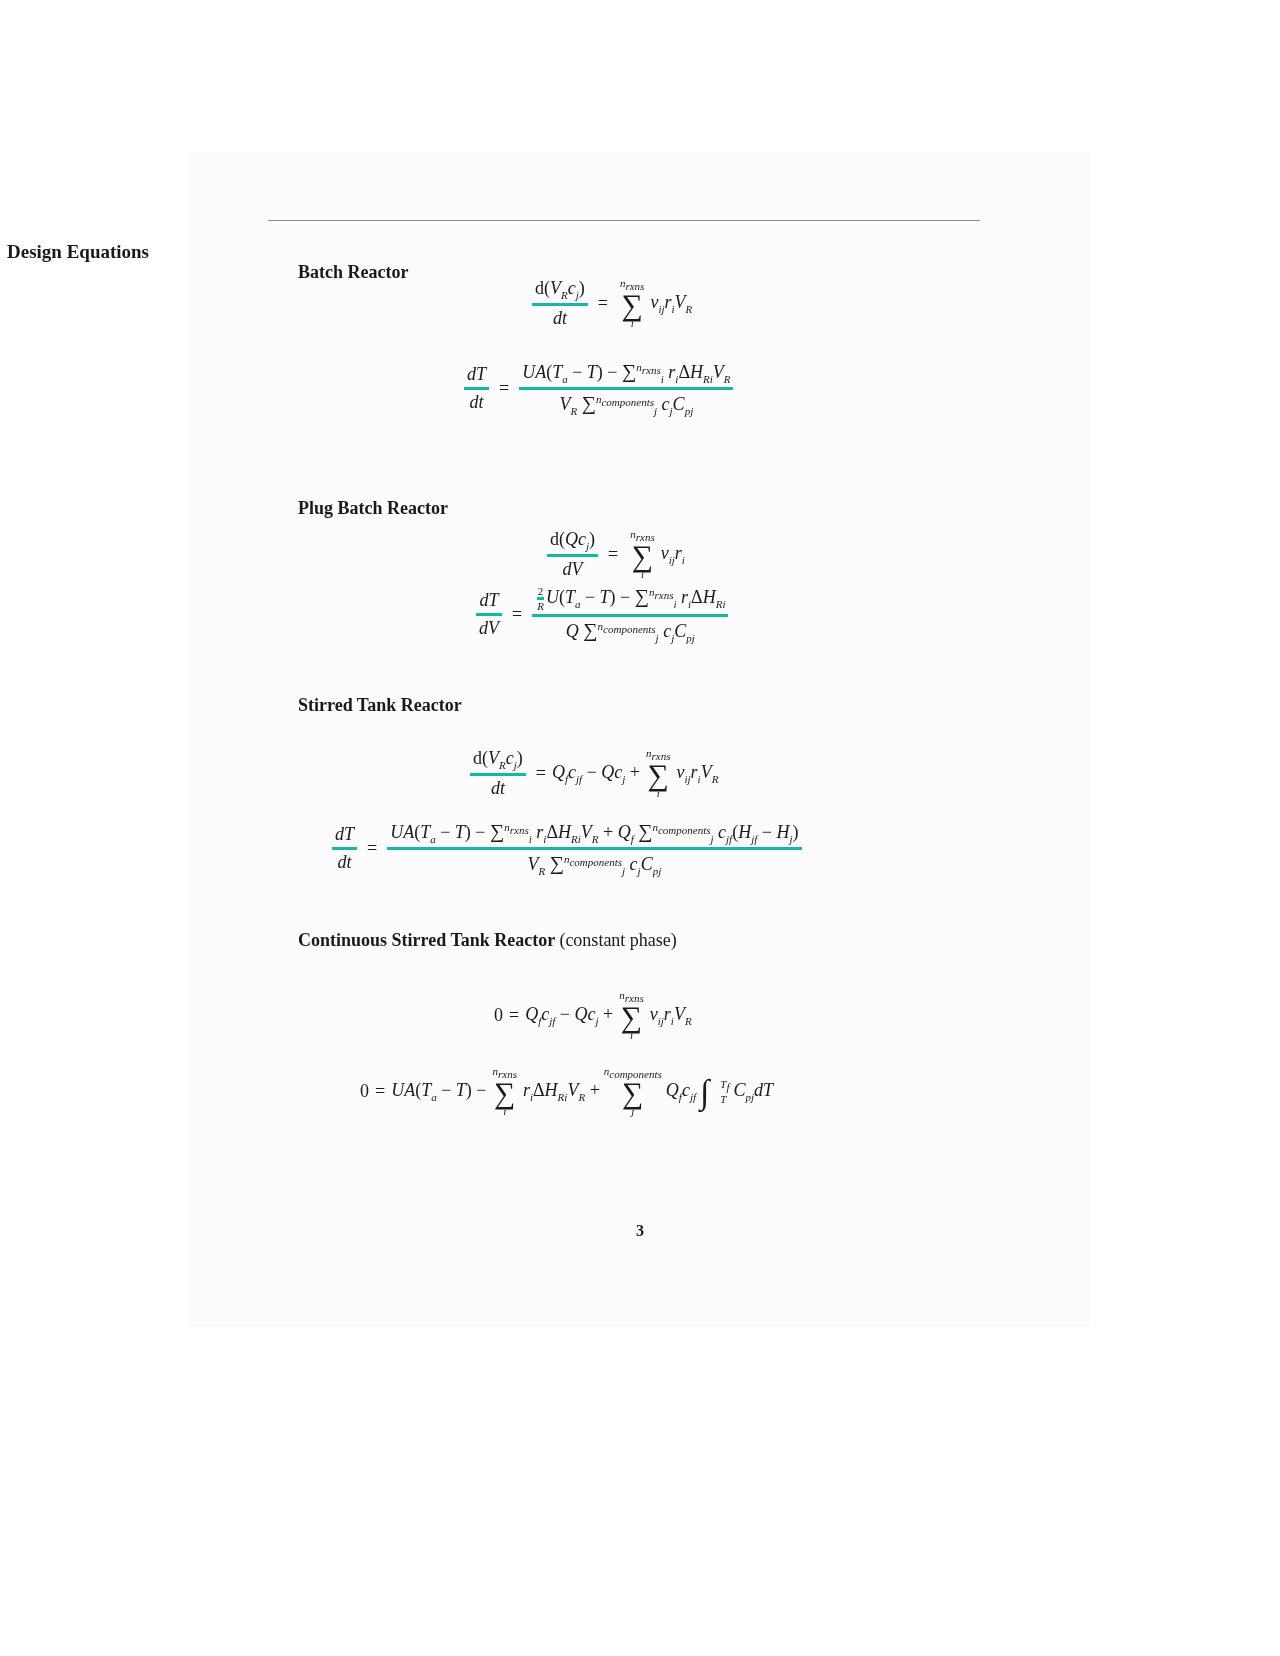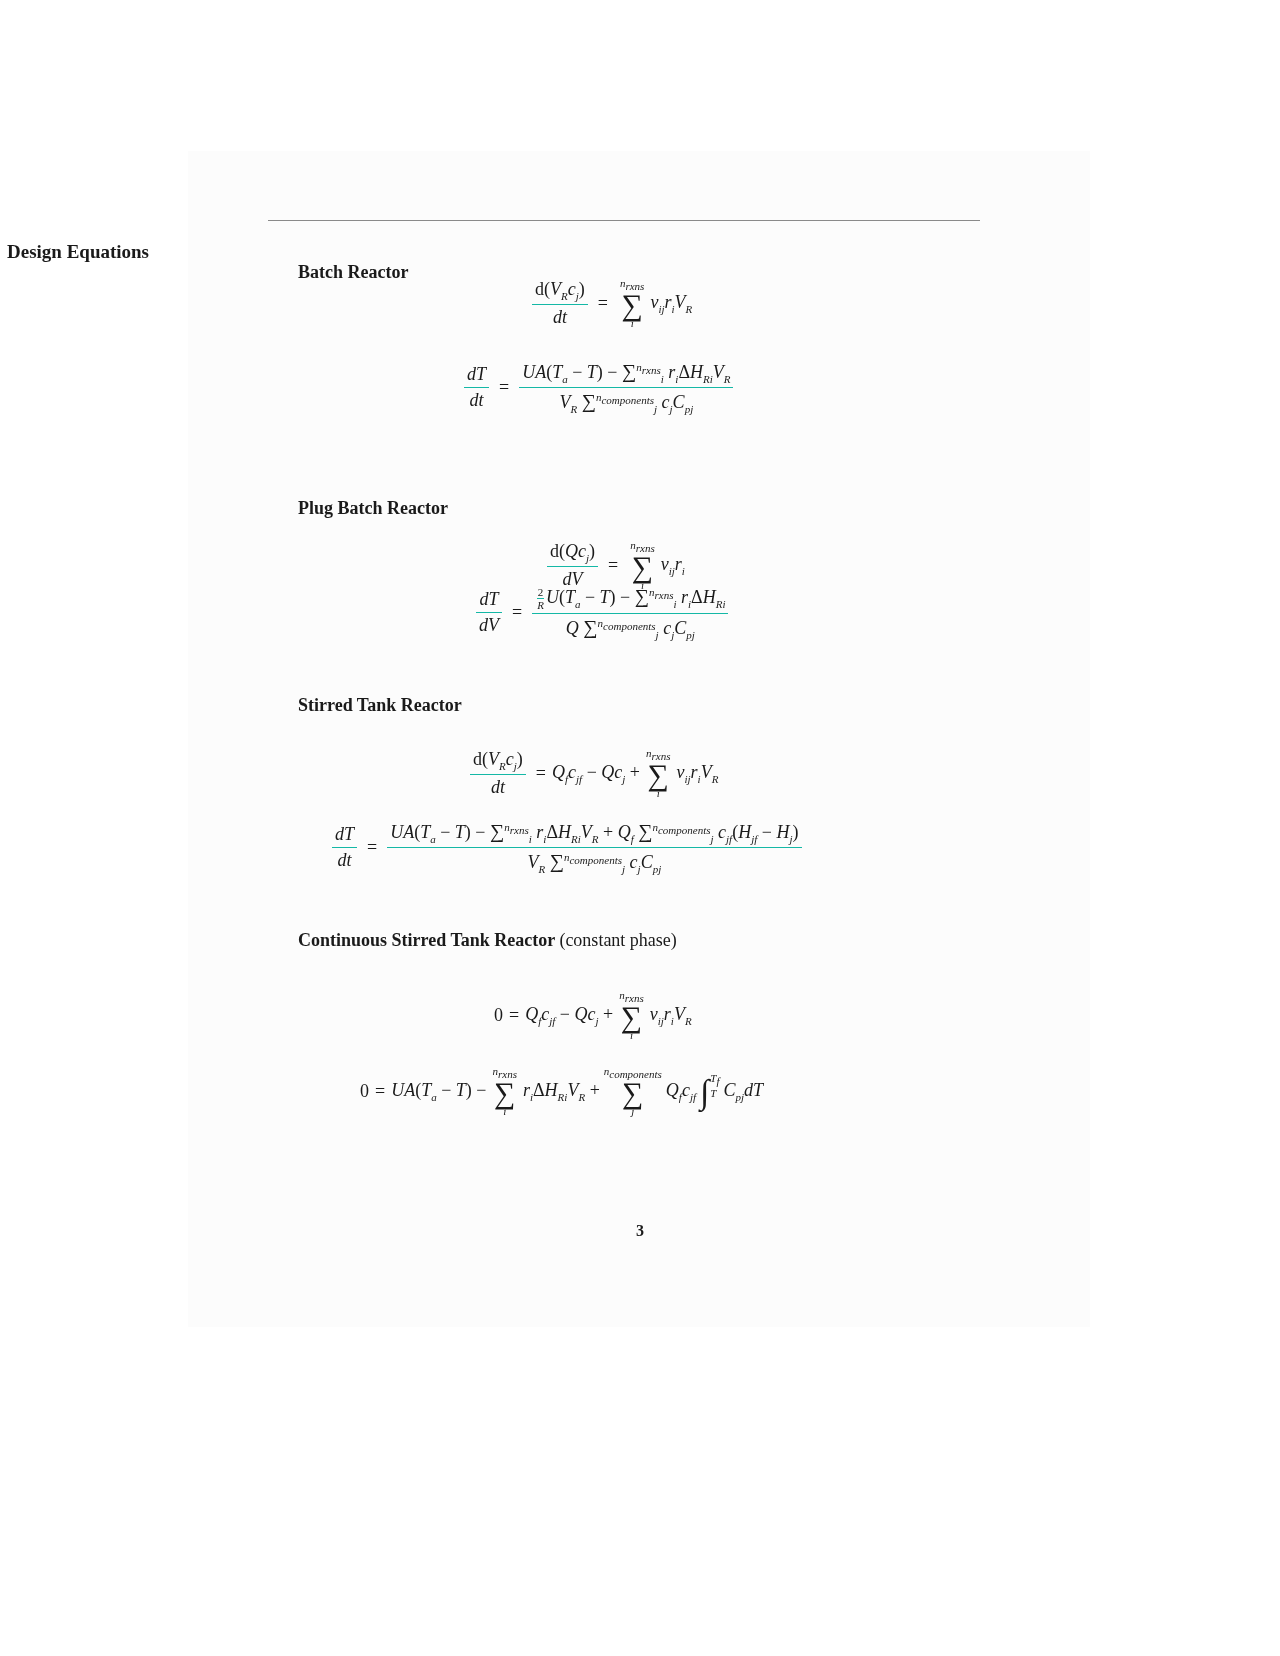--- a/index.html
+++ b/index.html
@@ -21,31 +21,31 @@
     font-weight: bold; font-size: 18px; white-space: nowrap;
   }
   .heading .normal { font-weight: normal; }
   .eq {
     position: absolute; white-space: nowrap;
     font-family: "Liberation Serif", "DejaVu Serif", serif; font-size: 18px;
     display: flex; align-items: center;
   }
   .eq i, .eq .v { font-style: italic; }
   .frac { display: inline-flex; flex-direction: column; align-items: center; vertical-align: middle; margin: 0 4px; }
-  .frac .num { padding: 0 3px 2px 3px; border-bottom: 1px solid #14b8a6; font-family: Liberation Serif, serif; }
+  .frac .num { padding: 0 3px 2px 3px; border-bottom: 3px solid #14b8a6; font-family: Liberation Serif, serif; }
   .frac .den { padding: 2px 3px 0 3px; }
   .op { margin: 0 6px; }
   sub, sup { font-size: 11px; font-style: italic; }
   .bigsum { display: inline-flex; flex-direction: column; align-items: center; margin: 0 6px; line-height: 1; text-align: center; }
   .bigsum .lim { font-size: 11px; font-style: italic; }
   .bigsum .sym { font-size: 30px; line-height: 26px; }
   .inlsum { font-size: 20px; }
   .integral { display: inline-flex; align-items: center; margin: 0 4px; }
   .integral .sym { font-size: 34px; font-style: italic; line-height: 1; }
-  .integral .lims { display: inline-flex; flex-direction: column; justify-content: flex-start; height: 40px; font-size: 11px; font-style: italic; margin-left: 1px; }
+  .integral .lims { display: inline-flex; flex-direction: column; justify-content: center; height: 40px; font-size: 11px; font-style: italic; margin-left: 11px; }
   .pagenum { position: absolute; left: 0; width: 100%; top: 1222px; text-align: center; font-weight: bold; font-size: 16px; font-family: "Liberation Serif", "DejaVu Serif", serif; }
 </style>
 </head>
 <body>
 
 <div class="page"></div>
 
 <div class="title">Design Equations</div>
 <div class="rule"></div>
 
@@ -72,21 +72,21 @@
     </span>
   <span class="op">=</span>
   <span class="frac">
     <span class="num"><i>UA</i>(<i>T</i><sub>a</sub> − <i>T</i>) − <span class="inlsum">∑</span><sup>n<sub>rxns</sub></sup><sub>i</sub> <i>r</i><sub>i</sub>Δ<i>H</i><sub>Ri</sub><i>V</i><sub>R</sub></span>
     <span class="den"><i>V</i><sub>R</sub> <span class="inlsum">∑</span><sup>n<sub>components</sub></sup><sub>j</sub> <i>c</i><sub>j</sub><i>C</i><sub>pj</sub></span>
   </span>
 </div>
 
 <div class="heading" style="top:498px">Plug Batch Reactor</div>
 
-<div class="eq" style="left:543px; top:540px">
+<div class="eq" style="left:543px; top:529px">
   <span class="frac">
       <span class="num">d(<i>Qc</i><sub>j</sub>)</span>
       <span class="den"><i>dV</i></span>
     </span>
   <span class="op">=</span>
   <span class="bigsum">
       <span class="lim">n<sub>rxns</sub></span>
       <span class="sym">∑</span>
       <span class="lim">i</span>
     </span>

